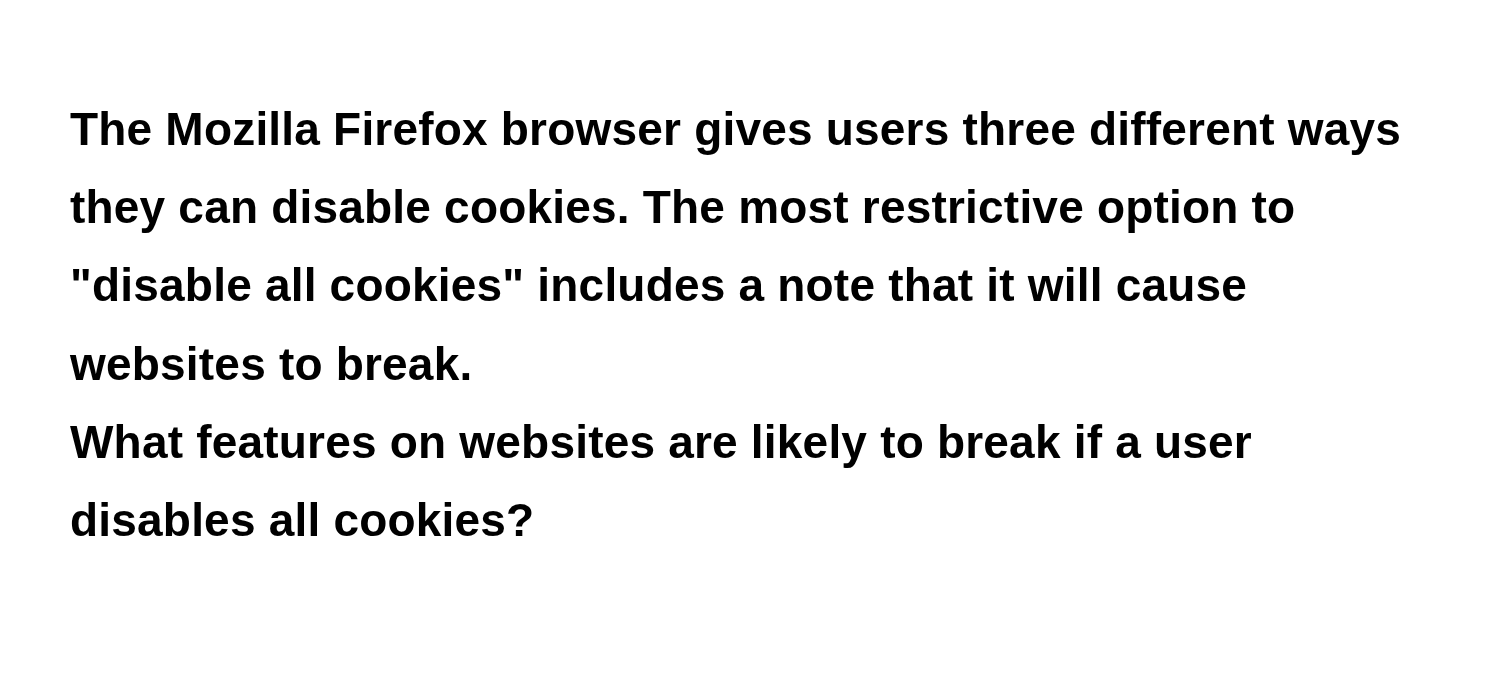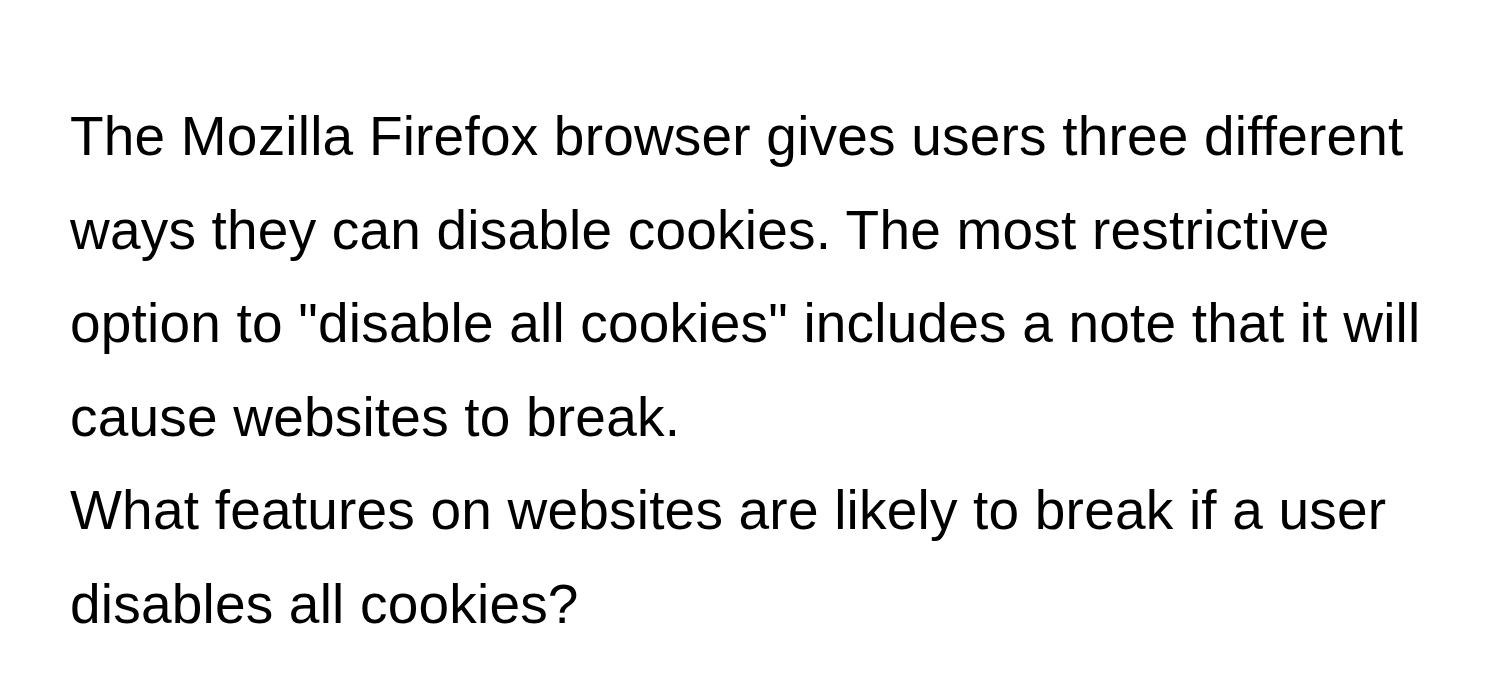--- a/index.html
+++ b/index.html
@@ -8,24 +8,24 @@
       box-sizing: border-box;
     }
     body {
       width: 1500px;
       height: 688px;
       background: #ffffff;
       font-family: -apple-system, BlinkMacSystemFont, "Segoe UI", Helvetica, Arial, sans-serif;
       padding: 90px 70px 60px 70px;
     }
     .text-content {
-      font-size: 55px;
+      font-size: 46px;
       line-height: 1.7;
       color: #000000;
-      font-weight: 400;
+      font-weight: 700;
       letter-spacing: 0.2px;
     }
   </style>
 </head>
 <body>
 
 <div class="text-content">
   <span>The Mozilla Firefox browser gives users three different ways they can disable cookies. The most restrictive option to "disable all cookies" includes a note that it will cause websites to break.</span>
   <br>
   <span>What features on websites are likely to break if a user disables all cookies?</span>

